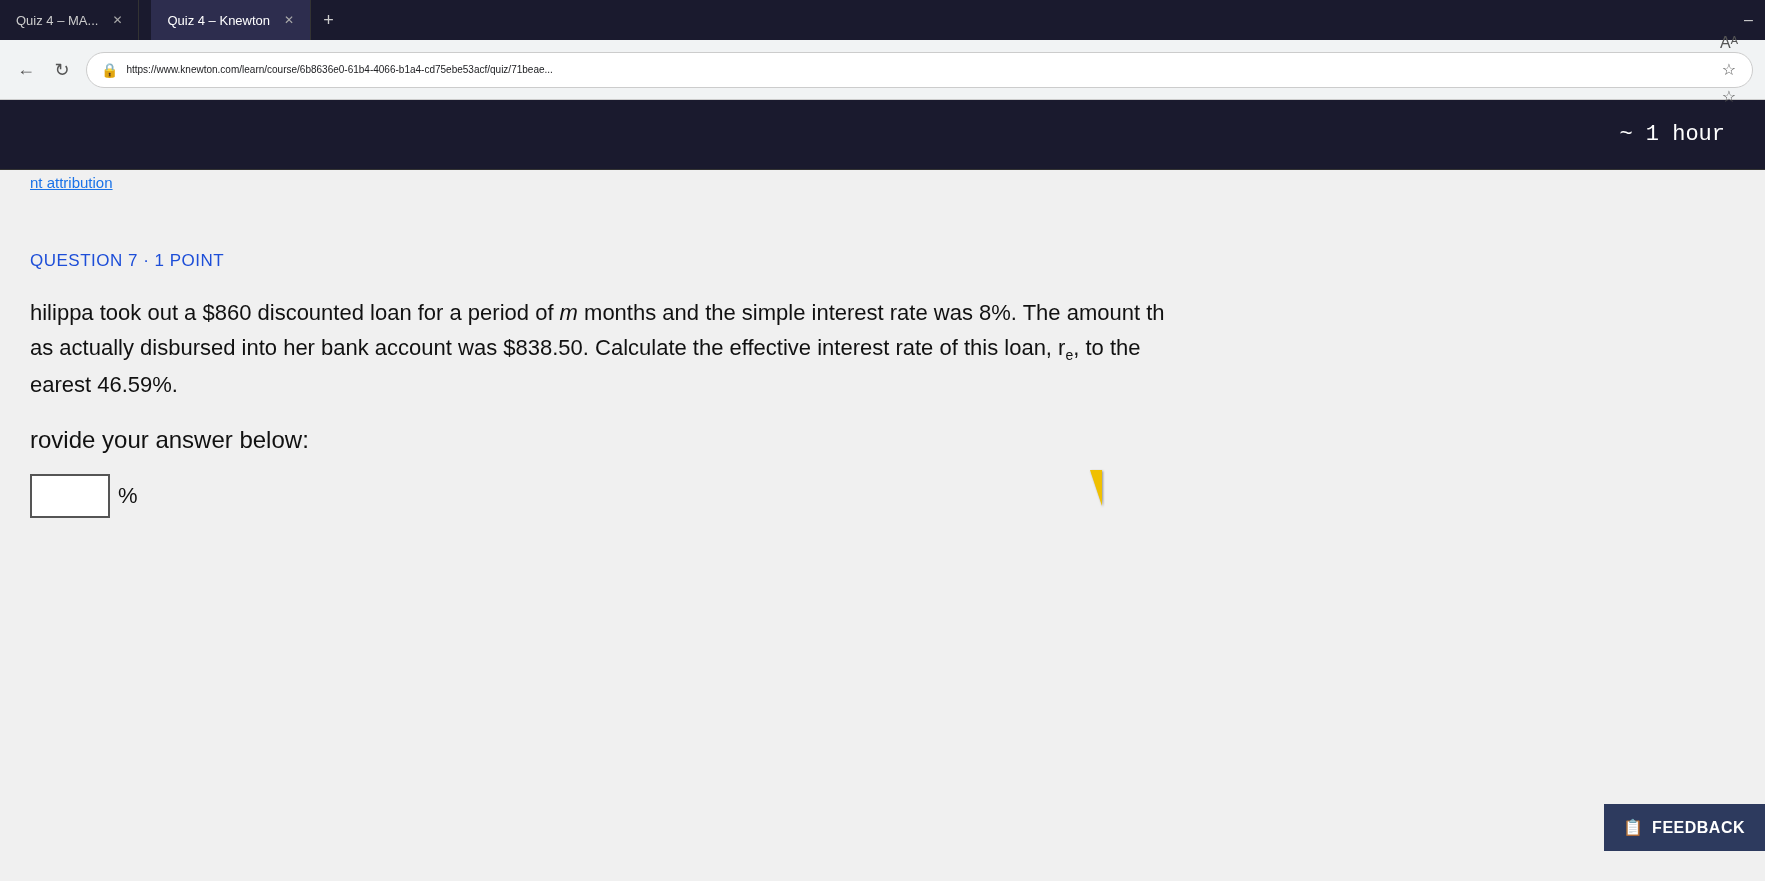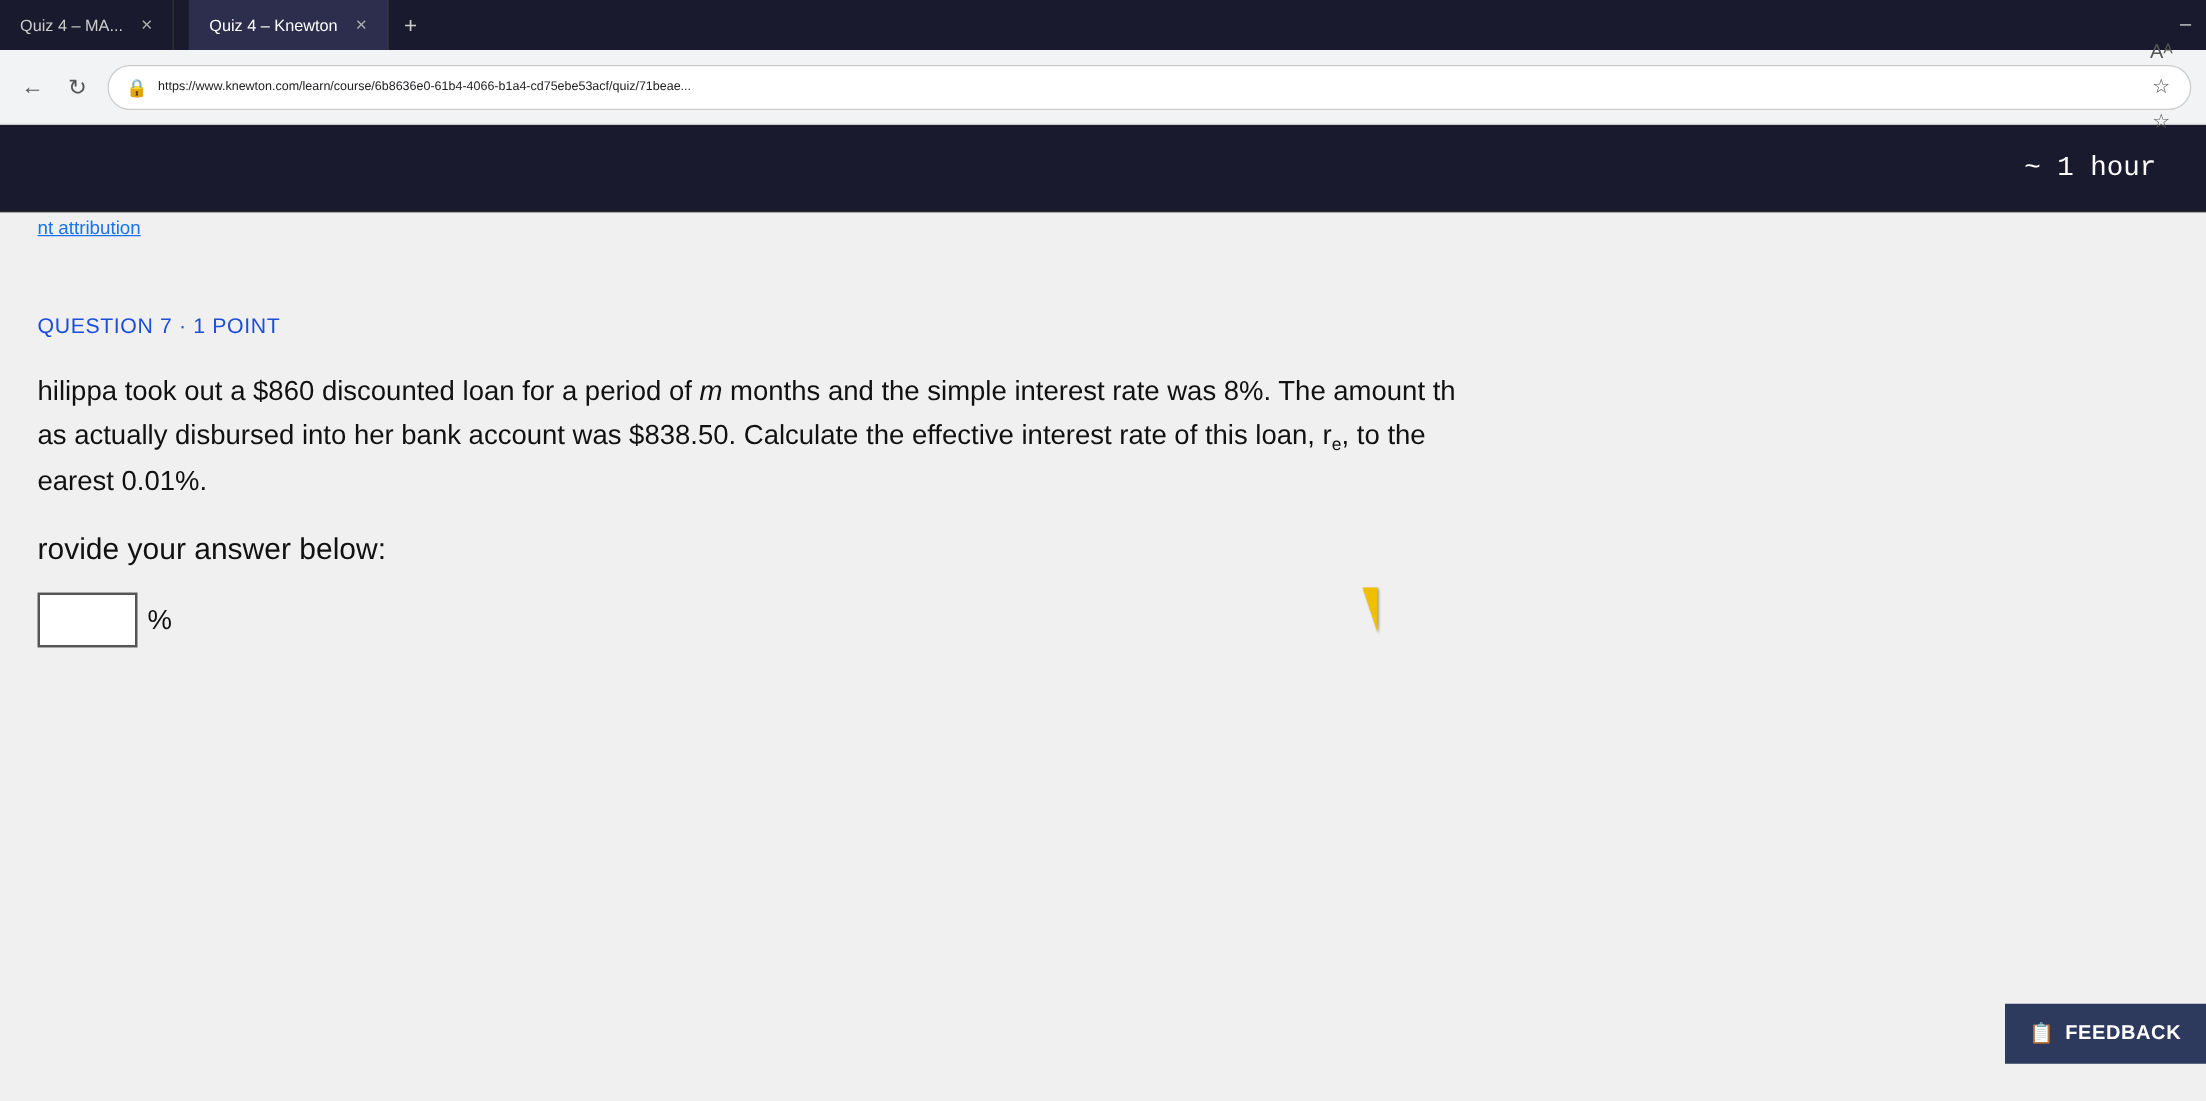--- a/index.html
+++ b/index.html
@@ -340,21 +340,21 @@
       <span>1 POINT</span>
     </div>
 
     <div class="question-text">
       <p>
         <span>hilippa took out a $860 discounted loan for a period of </span><em>m</em><span> months and the simple interest rate was 8%. The amount th</span>
       </p>
       <p>
         <span>as actually disbursed into her bank account was $838.50. Calculate the effective interest rate of this loan, r</span><sub>e</sub><span>, to the</span>
       </p>
-      <p>earest 0.01%.</p>
+      <p>earest 46.59%.</p>
     </div>
 
     <p class="provide-answer">rovide your answer below:</p>
 
     <div class="answer-input-row">
       <input class="answer-input" type="text" style="">
       <span class="percent-label">%</span>
     </div>
 
   </div>

